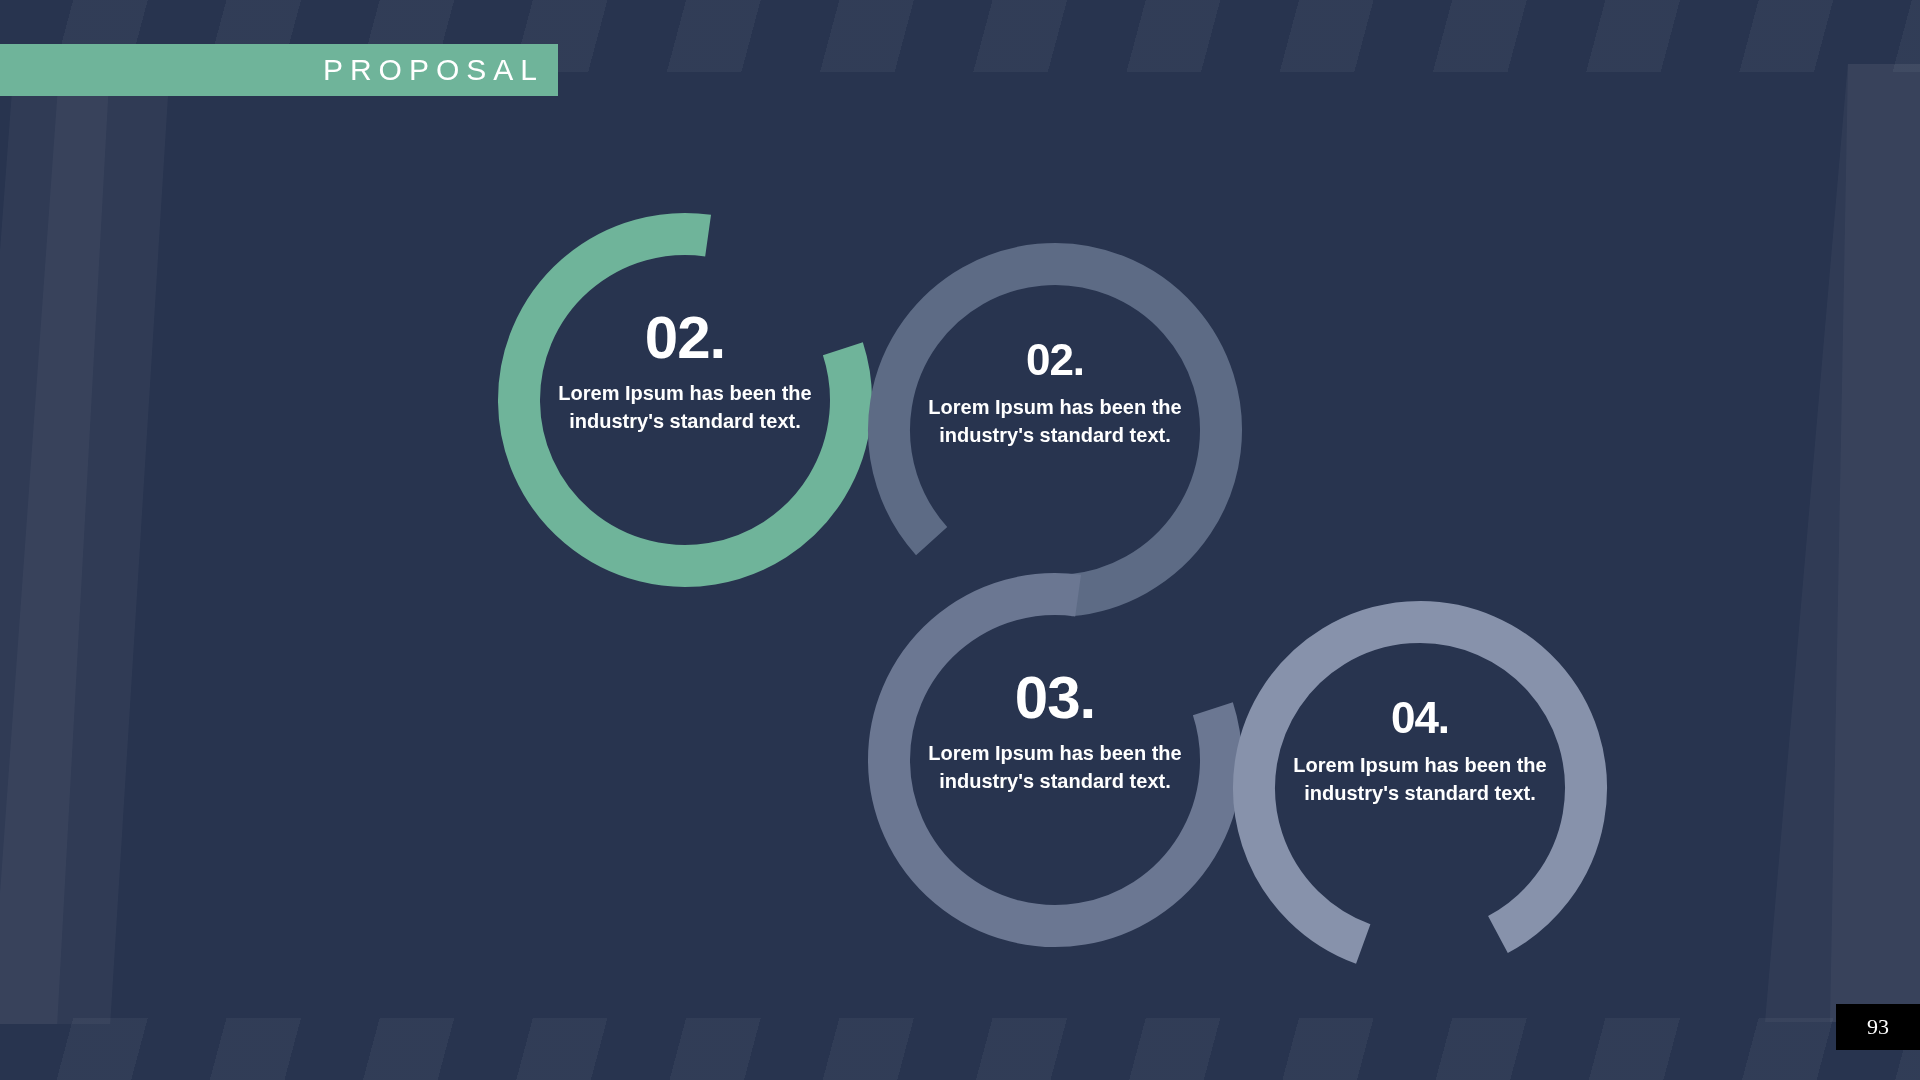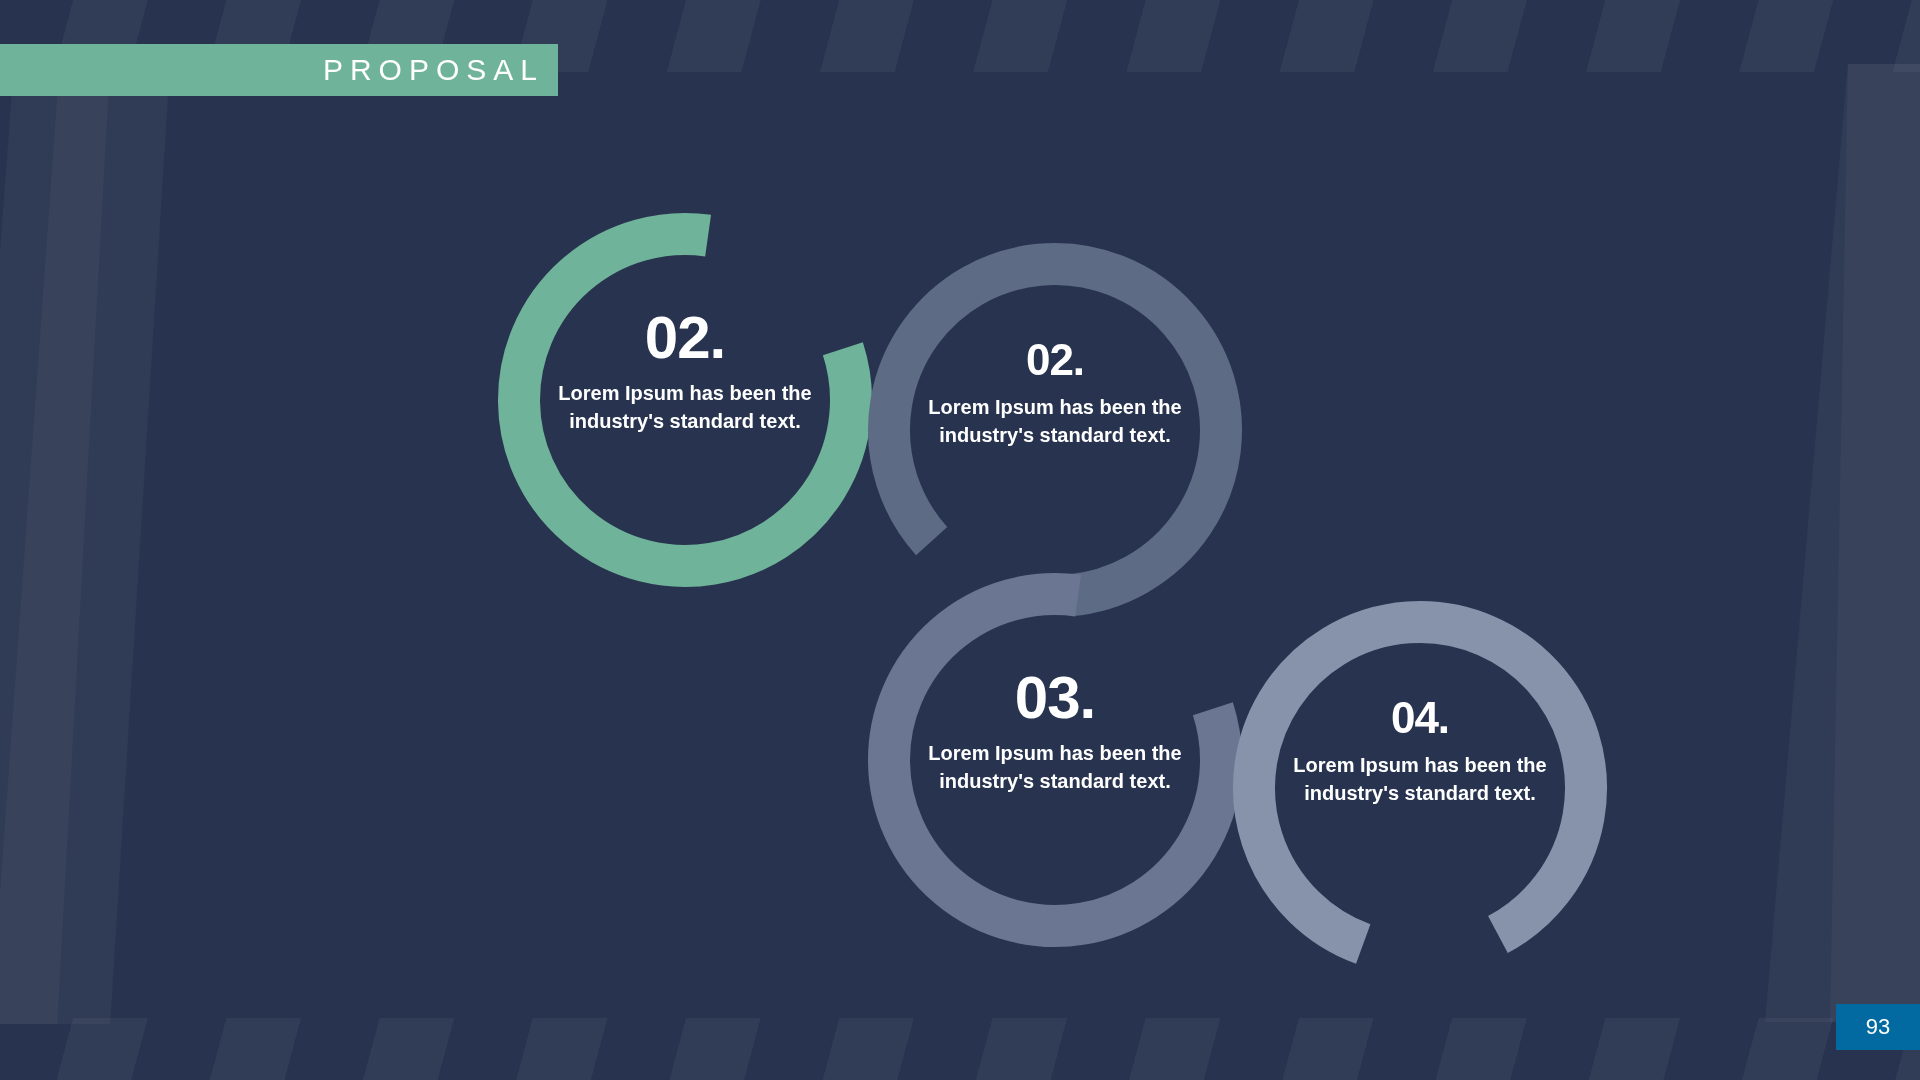--- a/index.html
+++ b/index.html
@@ -136,17 +136,17 @@
   <div class="node" id="node-03" style="width: 300px; left: 905px; top: 668px;">
     <div class="node-num" style="font-size: 60px;">03.</div>
     <div class="node-desc" style="margin-top: 12px;">Lorem Ipsum has been the industry's standard text.</div>
   </div>
   <div class="node" id="node-04" style="width: 300px; left: 1270px; top: 696px;">
     <div class="node-num" style="font-size: 44px;">04.</div>
     <div class="node-desc" style="margin-top: 12px;">Lorem Ipsum has been the industry's standard text.</div>
   </div>
 
 
-  <div class="page-chip" style="background: #0369a1;">
+  <div class="page-chip" style="background: #000000; font-family: Liberation Serif, serif;">
     <span>93</span>
   </div>
 
 </div>
 
 </body></html>

